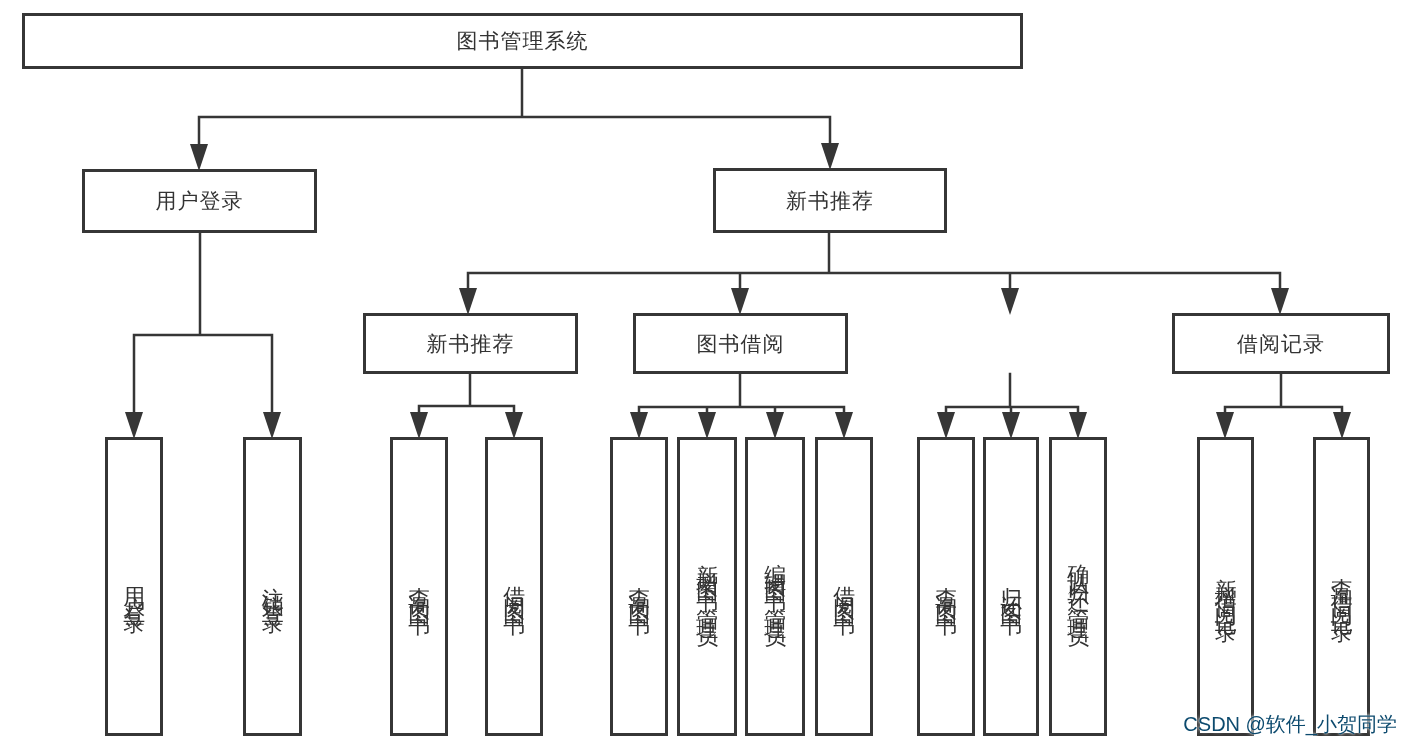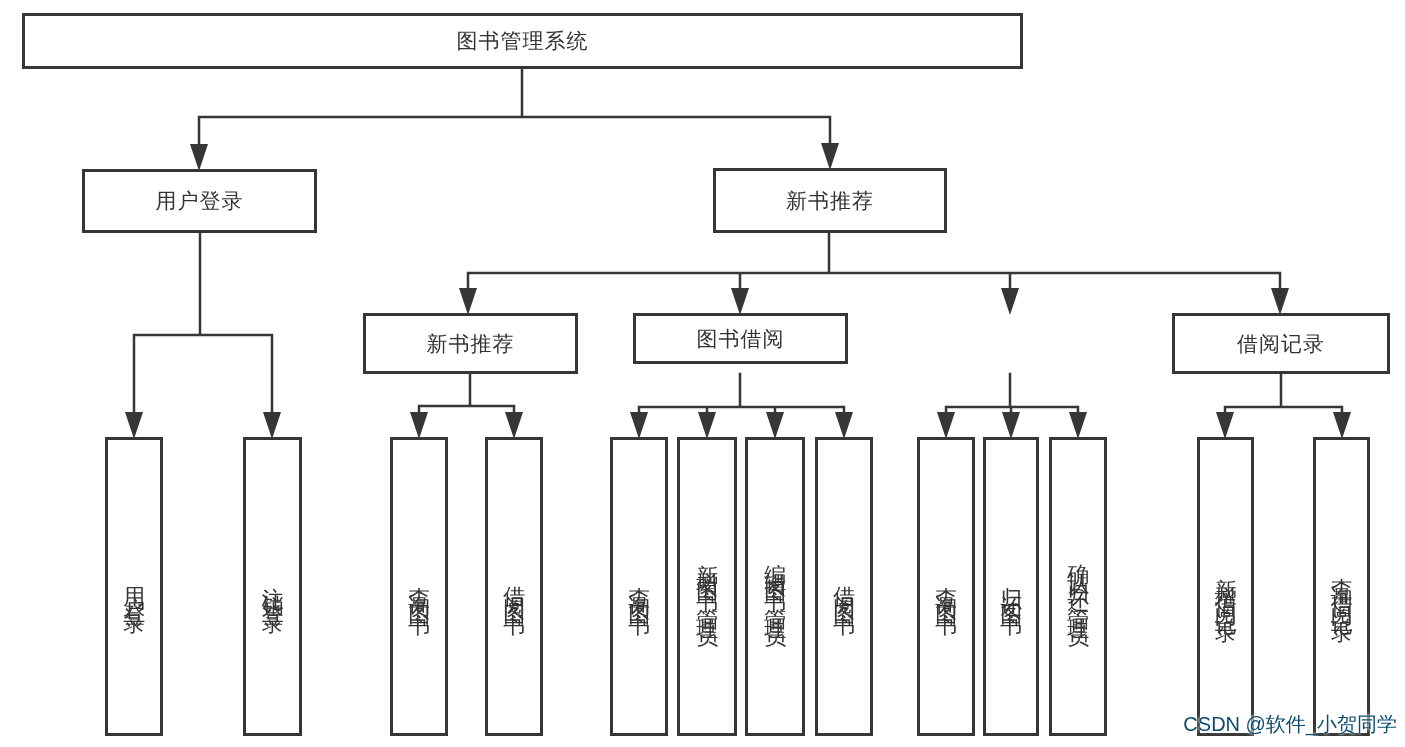--- a/index.html
+++ b/index.html
@@ -121,21 +121,21 @@
   <div class="node" style="left:82px; top:169px; width:235px; height:64px;">
     <span class="hlabel">用户登录</span>
   </div>
   <div class="node" style="left:713px; top:168px; width:234px; height:65px;">
     <span class="hlabel">新书推荐</span>
   </div>
 
   <div class="node" style="left:363px; top:313px; width:215px; height:61px;">
     <span class="hlabel">新书推荐</span>
   </div>
-  <div class="node" style="left:633px; top:313px; width:215px; height:51px;">
+  <div class="node" style="left:633px; top:313px; width:215px; height:61px;">
     <span class="hlabel">图书借阅</span>
   </div>
   <div class="node" style="left:1172px; top:313px; width:218px; height:61px;">
     <span class="hlabel">借阅记录</span>
   </div>
 
   <div class="leaf" style="left:105px; width:58px;">
     <span class="vtext">用户登录</span>
   </div>
   <div class="leaf" style="left:243px; width:59px;">

